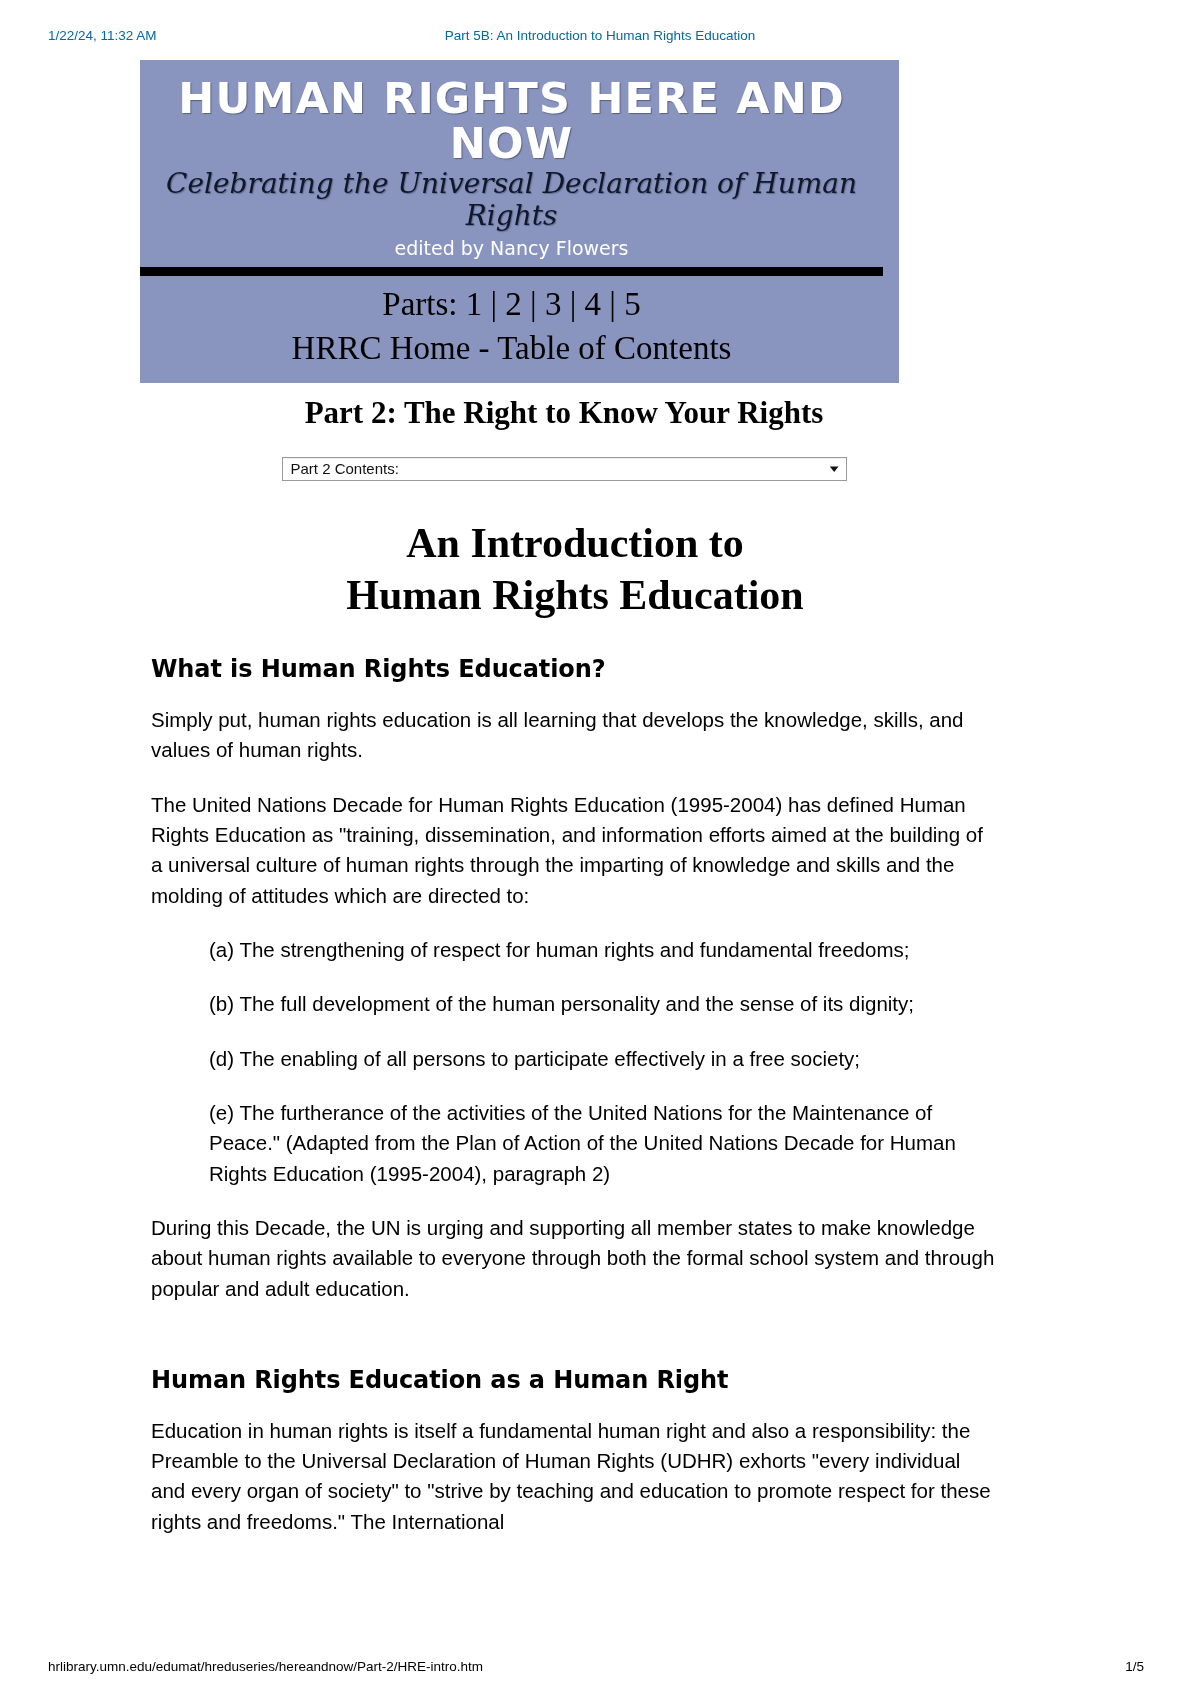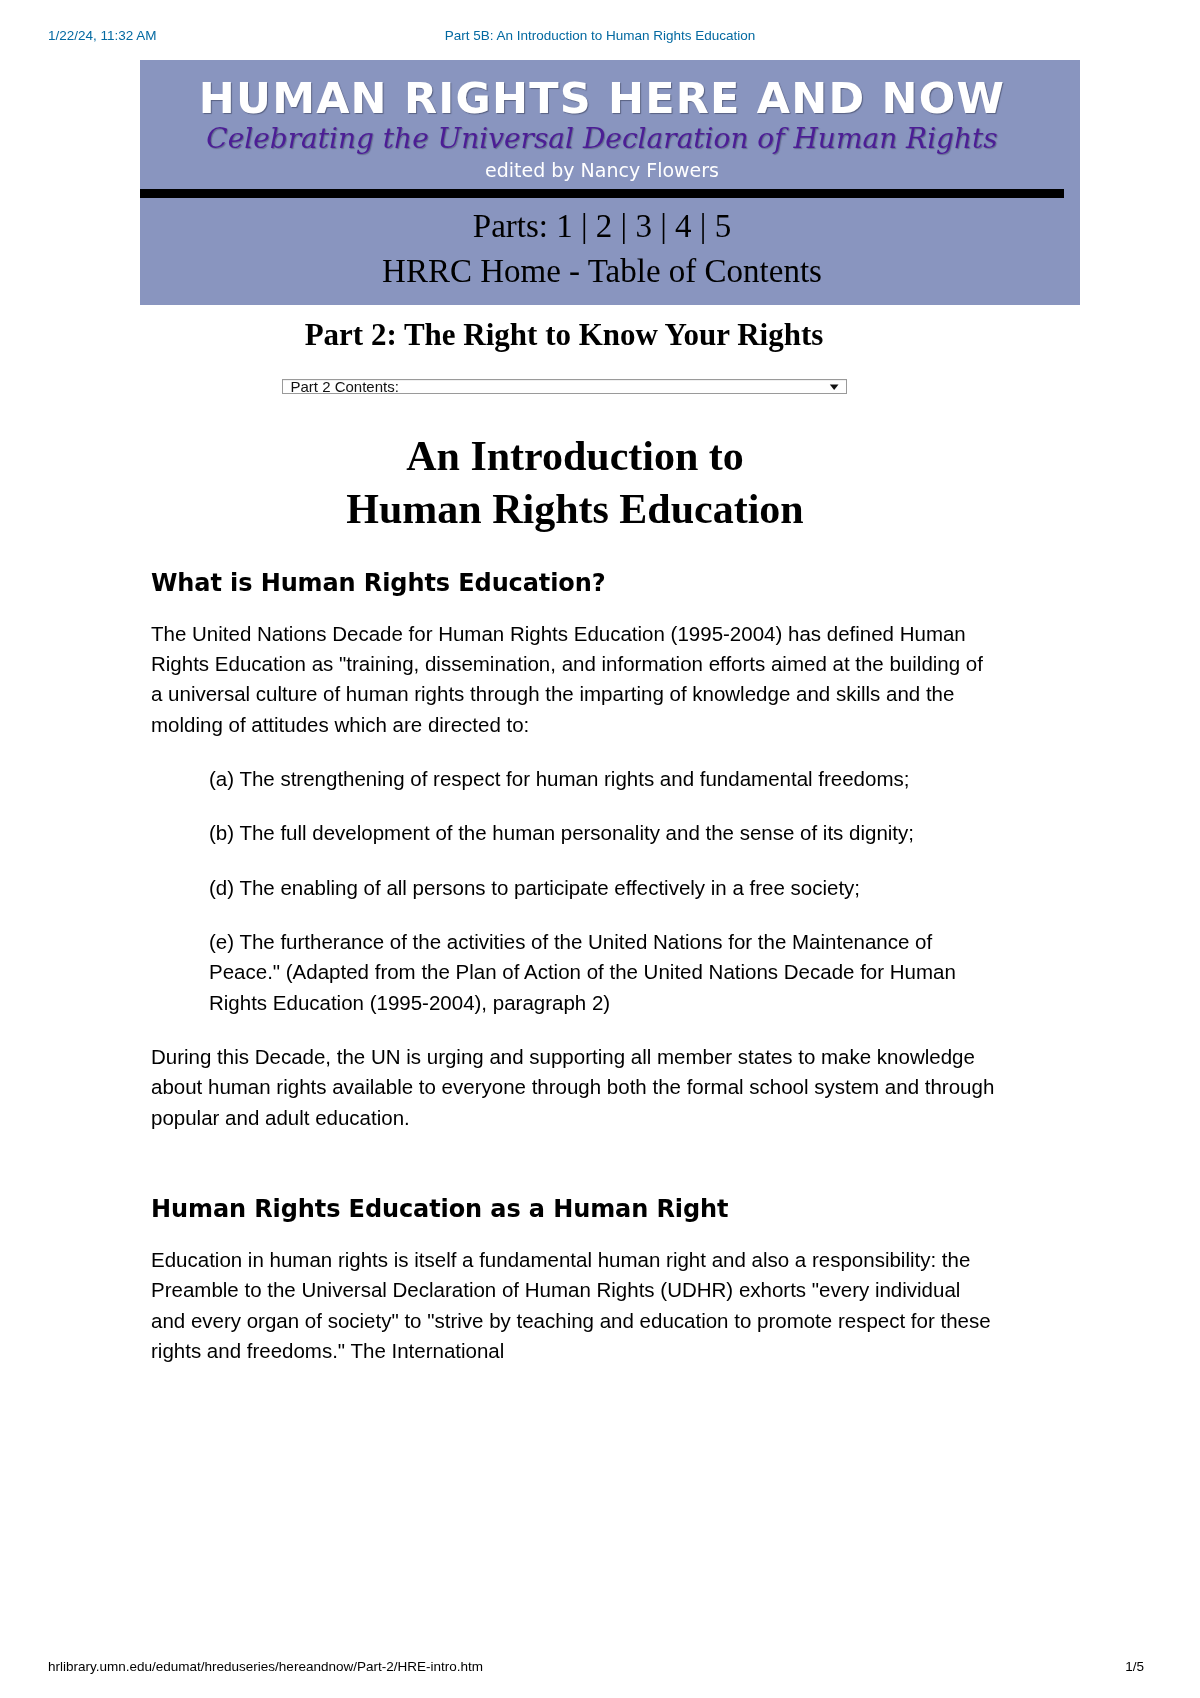--- a/index.html
+++ b/index.html
@@ -55,42 +55,42 @@
   }
   
   .content {
     position: absolute;
     top: 60px;
     left: 140px;
     width: 930px;
   }
   
   .banner {
-    width: 940px;
+    width: 759px;
     margin: 0 auto 0 0;
     background: #8995bf;
     box-sizing: border-box;
     padding: 10px 16px 0 0;
     text-align: center;
   }
   .banner-title {
     font-family: "DejaVu Sans", sans-serif;
     font-weight: bold;
     font-size: 43px;
     letter-spacing: 1.2px;
     color: #ffffff;
     line-height: 1.05;
     text-shadow: 1px 1px 1px rgba(40,45,70,0.5);
     padding: 6px 0 2px 0;
   }
   .banner-sub {
     font-family: "DejaVu Serif", serif;
     font-style: italic;
     font-size: 28px;
-    color: #4c1d95;
+    color: #0f172a;
     line-height: 1.15;
     padding-bottom: 4px;
     text-shadow: 1px 1px 1px rgba(40,45,70,0.4);
   }
   .banner-editor {
     font-family: "DejaVu Sans", sans-serif;
     font-size: 19px;
     color: #ffffff;
     padding-bottom: 8px;
   }
@@ -120,21 +120,21 @@
   }
   
   .select-wrap {
     width: 848px;
     display: flex;
     justify-content: center;
     margin-top: 26px;
   }
   .fake-select {
     width: 565px;
-    height: 15px;
+    height: 24px;
     border: 1px solid #9a9a9a;
     background: #ffffff;
     box-sizing: border-box;
     display: flex;
     align-items: center;
     justify-content: space-between;
     padding: 0 6px 0 8px;
     font-size: 15px;
     color: #111;
     box-shadow: 0 1px 0 rgba(0,0,0,0.06) inset;
@@ -213,20 +213,21 @@
       </div>
     </div>
 
     <div class="article">
       <h1 class="doc-title">
         <span>An Introduction to</span><br>
         <span>Human Rights Education</span>
       </h1>
 
       <h2 class="section">What is Human Rights Education?</h2>
+      <p class="body">Simply put, human rights education is all learning that develops the knowledge, skills, and values of human rights.</p>
       <p class="body">The United Nations Decade for Human Rights Education (1995-2004) has defined Human Rights Education as "training, dissemination, and information efforts aimed at the building of a universal culture of human rights through the imparting of knowledge and skills and the molding of attitudes which are directed to:</p>
 
       <p class="body indent">(a) The strengthening of respect for human rights and fundamental freedoms;</p>
       <p class="body indent">(b) The full development of the human personality and the sense of its dignity;</p>
       <p class="body indent">(d) The enabling of all persons to participate effectively in a free society;</p>
       <p class="body indent">(e) The furtherance of the activities of the United Nations for the Maintenance of Peace." (Adapted from the Plan of Action of the United Nations Decade for Human Rights Education (1995-2004), paragraph 2)</p>
 
       <p class="body">During this Decade, the UN is urging and supporting all member states to make knowledge about human rights available to everyone through both the formal school system and through popular and adult education.</p>
 
       <h2 class="section spaced">Human Rights Education as a Human Right</h2>

